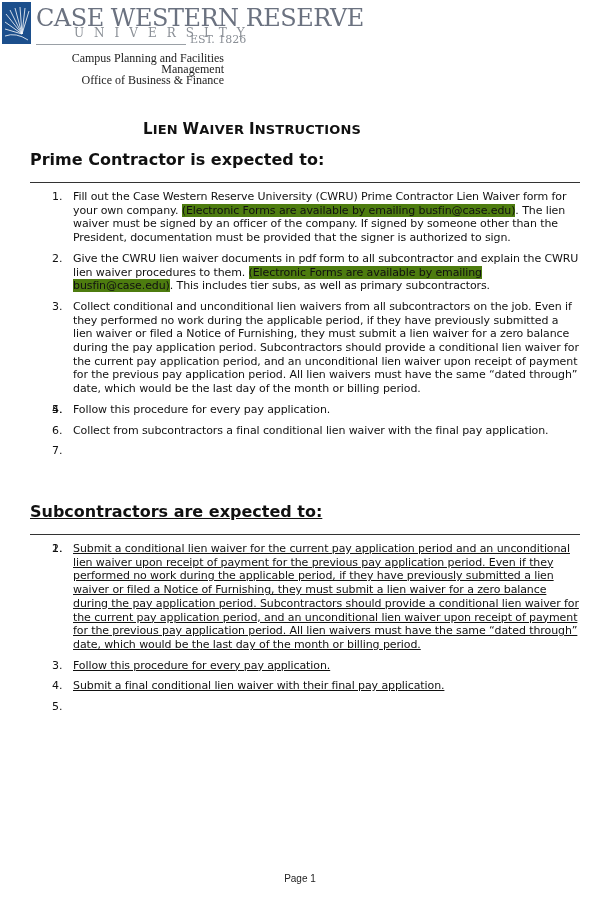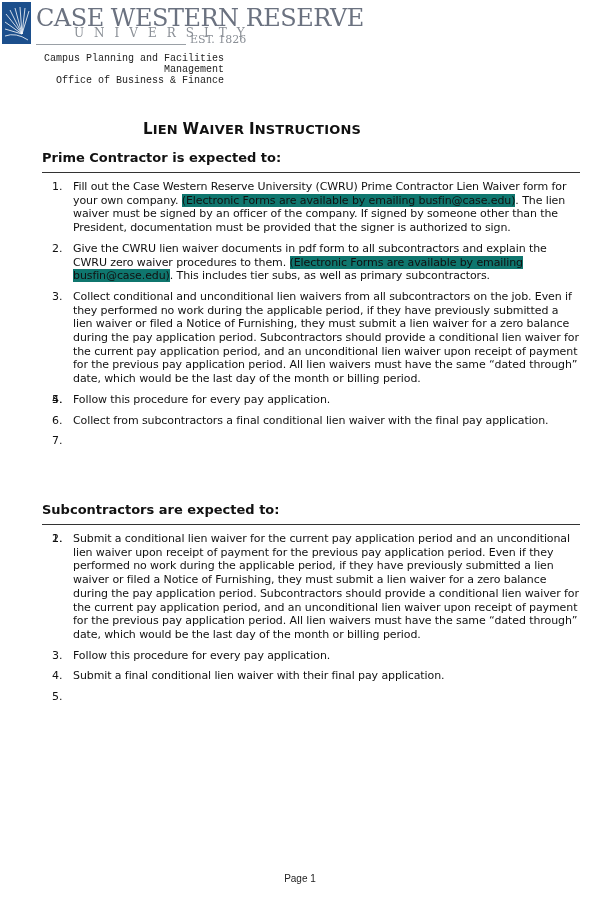--- a/index.html
+++ b/index.html
@@ -3,29 +3,29 @@
 <meta charset="utf-8">
 <style>
   html, body { margin: 0; padding: 0; background: #ffffff; }
   body { width: 600px; height: 900px; position: relative; overflow: hidden; font-family: "DejaVu Sans", sans-serif; color: #111; }
   .logo { position: absolute; left: 2px; top: 2px; width: 240px; height: 46px; }
   .logo-mark { position: absolute; left: 0; top: 0; width: 29px; height: 42px; background: #1c4f8c; overflow: hidden; }
   .logo-name { position: absolute; left: 34px; top: 2px; font-family: "DejaVu Serif", serif; font-size: 24px; color: #6b7280; letter-spacing: -0.5px; white-space: nowrap; }
   .logo-univ { position: absolute; left: 36px; top: 24px; font-family: "DejaVu Serif", serif; font-size: 12px; color: #8a8f96; letter-spacing: 10px; white-space: nowrap; margin-left: 36px; }
   .logo-rule { position: absolute; left: 34px; top: 42px; width: 150px; height: 1px; background: #9aa0a6; }
   .logo-est { position: absolute; left: 188px; top: 31px; font-family: "DejaVu Serif", serif; font-size: 11px; color: #8a8f96; white-space: nowrap; }
-  .dept { position: absolute; left: 40px; top: 53px; width: 184px; text-align: right; font-family: Liberation Mono, monospace; font-size: 10px; line-height: 11px; color: #222; }
+  .dept { position: absolute; left: 40px; top: 53px; width: 184px; text-align: right; font-family: Liberation Serif, serif; font-size: 12px; line-height: 11px; color: #222; }
   .title { position: absolute; left: 0; width: 504px; top: 120px; text-align: center; font-size: 13px; font-weight: bold; letter-spacing: 0.2px; }
   .title .big { font-size: 15px; }
   .section { position: absolute; left: 30px; width: 550px; }
-  .section-head { font-size: 13px; font-weight: bold; border-bottom: 1px solid #333; padding-bottom: 7px; margin-left: 12px; }
+  .section-head { font-size: 16px; font-weight: bold; border-bottom: 1px solid #333; padding-bottom: 13px; }
   ol { margin: 0; padding: 0; list-style: none; }
   li { position: relative; padding-left: 43px; font-size: 11px; line-height: 13.7px; margin-top: 7px; letter-spacing: -0.1px; }
   li .num { position: absolute; left: 22px; top: 0; }
-  .hl { background: #0f766e; }
+  .hl { background: #4d7c0f; }
   .footer { position: absolute; left: 0; width: 600px; top: 873px; text-align: center; font-family: "Liberation Sans", sans-serif; font-size: 10px; color: #222; }
 </style>
 </head>
 <body>
 
 <div class="logo">
   <div class="logo-mark">
     <svg width="29" height="42" viewBox="0 0 29 42">
       <g stroke="#ffffff" stroke-width="0.8" fill="none">
         <line x1="20" y1="32" x2="4" y2="12"></line>
@@ -50,30 +50,30 @@
   <div>Campus Planning and Facilities Management</div>
   <div>Office of Business &amp; Finance</div>
 </div>
 
 <div class="title"><span class="big">L</span><span>IEN </span><span class="big">W</span><span>AIVER </span><span class="big">I</span><span>NSTRUCTIONS</span></div>
 
 <div class="section" style="top:150px;">
   <div class="section-head">Prime Contractor is expected to:</div>
   <ol>
     <li><span class="num">1.</span><span>Fill out the Case Western Reserve University (CWRU) Prime Contractor Lien Waiver form for your own company. </span><span class="hl">(Electronic Forms are available by emailing busfin@case.edu)</span><span>. The lien waiver must be signed by an officer of the company. If signed by someone other than the President, documentation must be provided that the signer is authorized to sign.</span></li>
-    <li><span class="num">2.</span><span>Give the CWRU lien waiver documents in pdf form to all subcontractors and explain the CWRU zero waiver procedures to them. </span><span class="hl">(Electronic Forms are available by emailing busfin@case.edu)</span><span>. This includes tier subs, as well as primary subcontractors.</span></li>
+    <li><span class="num">2.</span><span>Give the CWRU lien waiver documents in pdf form to all subcontractor and explain the CWRU lien waiver procedures to them. </span><span class="hl">(Electronic Forms are available by emailing busfin@case.edu)</span><span>. This includes tier subs, as well as primary subcontractors.</span></li>
     <li><span class="num">3.</span><span>Collect conditional and unconditional lien waivers from all subcontractors on the job. Even if they performed no work during the applicable period, if they have previously submitted a lien waiver or filed a Notice of Furnishing, they must submit a lien waiver for a zero balance during the pay application period. Subcontractors should provide a conditional lien waiver for the current pay application period, and an unconditional lien waiver upon receipt of payment for the previous pay application period. All lien waivers must have the same “dated through” date, which would be the last day of the month or billing period.</span></li>
     <li><span class="num">4.</span></li>
     <li><span class="num">5.</span><span>Follow this procedure for every pay application.</span></li>
     <li><span class="num">6.</span><span>Collect from subcontractors a final conditional lien waiver with the final pay application.</span></li>
     <li><span class="num">7.</span></li>
   </ol>
 </div>
 
-<div class="section" style="top:502px;">
+<div class="section" style="top:502px;text-decoration:underline;">
   <div class="section-head">Subcontractors are expected to:</div>
   <ol>
     <li><span class="num">1.</span></li>
     <li><span class="num">2.</span><span>Submit a conditional lien waiver for the current pay application period and an unconditional lien waiver upon receipt of payment for the previous pay application period. Even if they performed no work during the applicable period, if they have previously submitted a lien waiver or filed a Notice of Furnishing, they must submit a lien waiver for a zero balance during the pay application period. Subcontractors should provide a conditional lien waiver for the current pay application period, and an unconditional lien waiver upon receipt of payment for the previous pay application period. All lien waivers must have the same “dated through” date, which would be the last day of the month or billing period.</span></li>
     <li><span class="num">3.</span><span>Follow this procedure for every pay application.</span></li>
     <li><span class="num">4.</span><span>Submit a final conditional lien waiver with their final pay application.</span></li>
     <li><span class="num">5.</span></li>
   </ol>
 </div>
 

